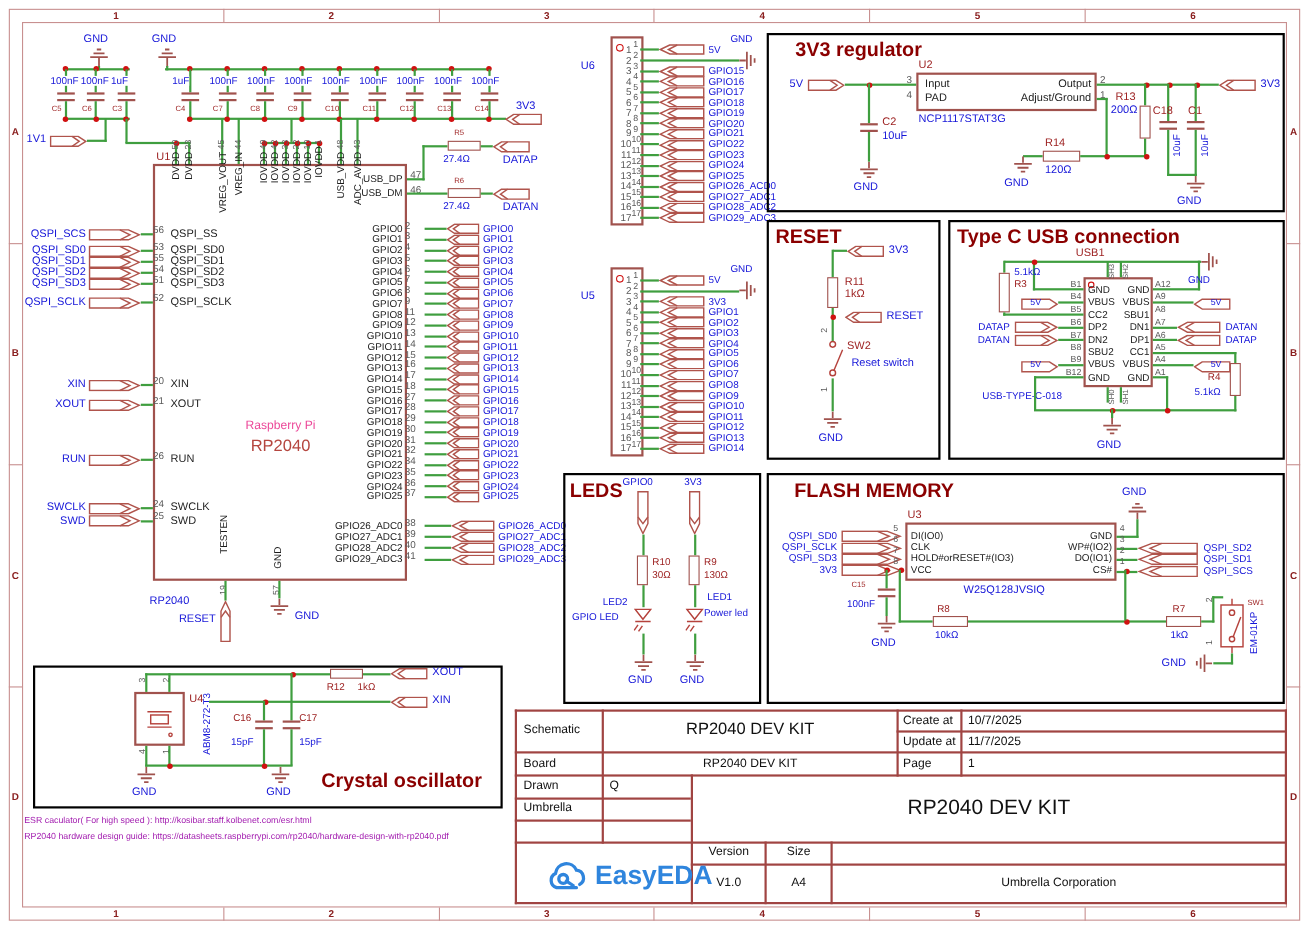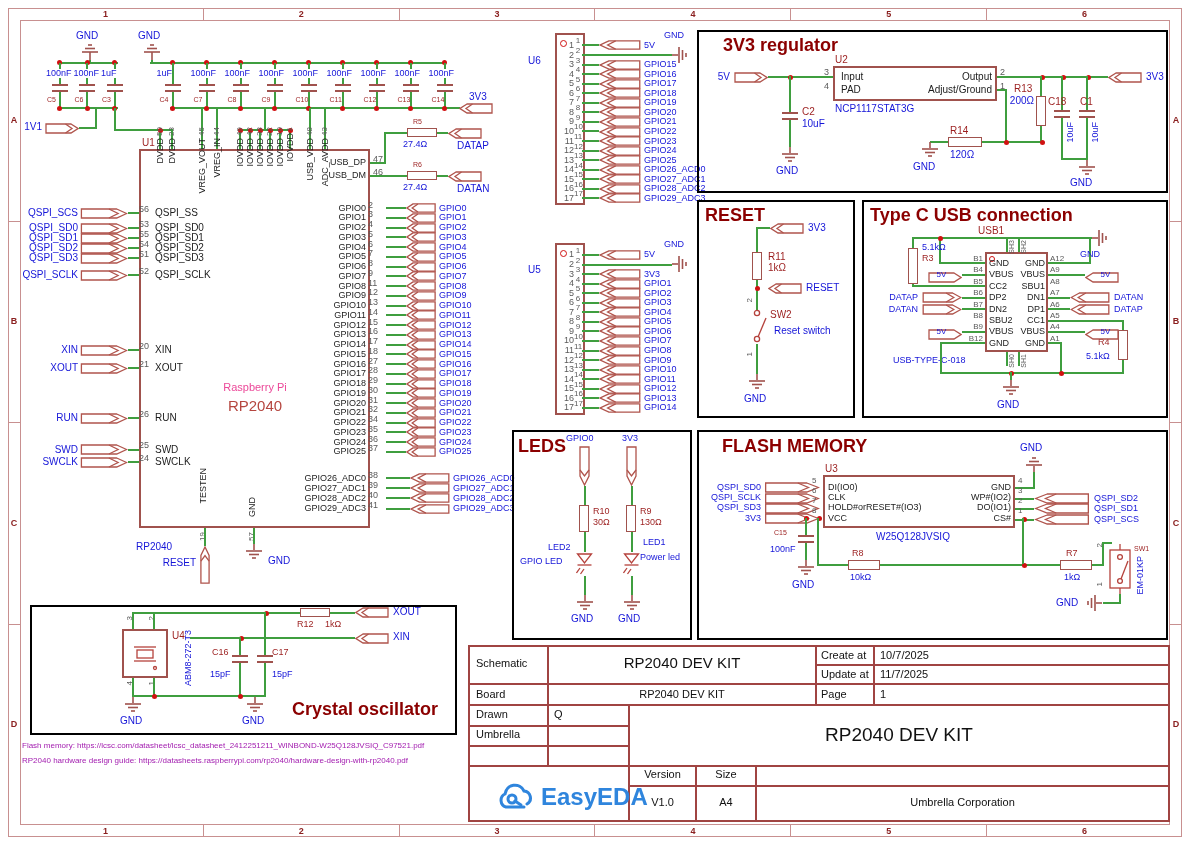--- a/index.html
+++ b/index.html
@@ -436,21 +436,21 @@
 <div class="lrow" style="top:456.5px">
     <span class="ll nl f10">SWCLK</span>
     <svg class="port" width="48" height="11" viewBox="0 0 34 11" preserveAspectRatio="none">
       <path d="M26 1 L33 5.5 L26 10 H1 V1 Z"></path>
       <path d="M20.5 1 L27 5.5 L20.5 10"></path>
     </svg>
     <span class="wseg" style="width:11px"></span>
     <span class="pnum f9" style="width:16px;transform:translateY(-4px)">24</span>
     <span class="pname f10">SWCLK</span>
   </div>
-<div class="lrow" style="top:444px">
+<div class="lrow" style="top:468px">
     <span class="ll nl f10">SWD</span>
     <svg class="port" width="48" height="11" viewBox="0 0 34 11" preserveAspectRatio="none">
       <path d="M26 1 L33 5.5 L26 10 H1 V1 Z"></path>
       <path d="M20.5 1 L27 5.5 L20.5 10"></path>
     </svg>
     <span class="wseg" style="width:11px"></span>
     <span class="pnum f9" style="width:16px;transform:translateY(-4px)">25</span>
     <span class="pname f10">SWD</span>
   </div>
 
@@ -1661,21 +1661,21 @@
 <span class="nl f10 a" style="left:120px;top:716px">GND</span>
 <svg class="earth a" style="left:246px;top:697px" width="18" height="16">
     <line x1="9" y1="0" x2="9" y2="6"></line>
     <line x1="1" y1="7" x2="17" y2="7"></line>
     <line x1="4" y1="10.5" x2="14" y2="10.5"></line>
     <line x1="7" y1="14" x2="11" y2="14"></line>
   </svg>
 <span class="nl f10 a" style="left:242px;top:716px">GND</span>
 
 <div class="a" style="left:22px;top:742px">
-    <div class="lnk">Flash memory: https://lcsc.com/datasheet/lcsc_datasheet_2412251211_WINBOND-W25Q128JVSIQ_C97521.pdf</div>
+<div class="lnk">ESR caculator( For high speed ): http://kosibar.staff.kolbenet.com/esr.html</div>
     <div class="lnk">RP2040 hardware design guide: https://datasheets.raspberrypi.com/rp2040/hardware-design-with-rp2040.pdf</div>
   </div>
 
 <div class="tl" style="left:468px;top:645px;width:702px;height:2px"></div>
 <div class="tl" style="left:815px;top:664px;width:355px;height:2px"></div>
 <div class="tl" style="left:468px;top:683px;width:702px;height:2px"></div>
 <div class="tl" style="left:468px;top:704px;width:702px;height:2px"></div>
 <div class="tl" style="left:468px;top:725px;width:160px;height:2px"></div>
 <div class="tl" style="left:468px;top:745px;width:160px;height:2px"></div>
 <div class="tl" style="left:468px;top:765px;width:702px;height:2px"></div>

